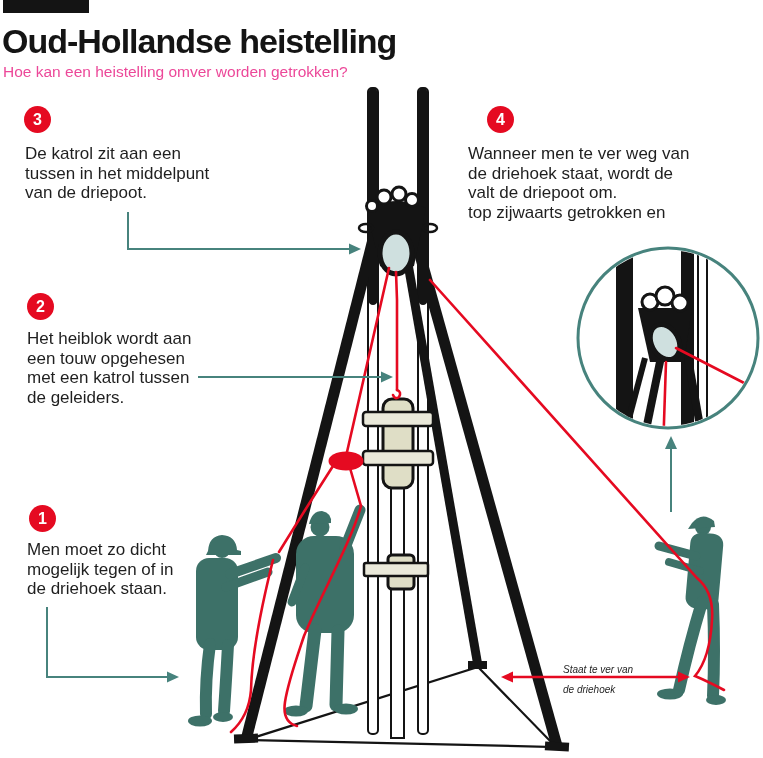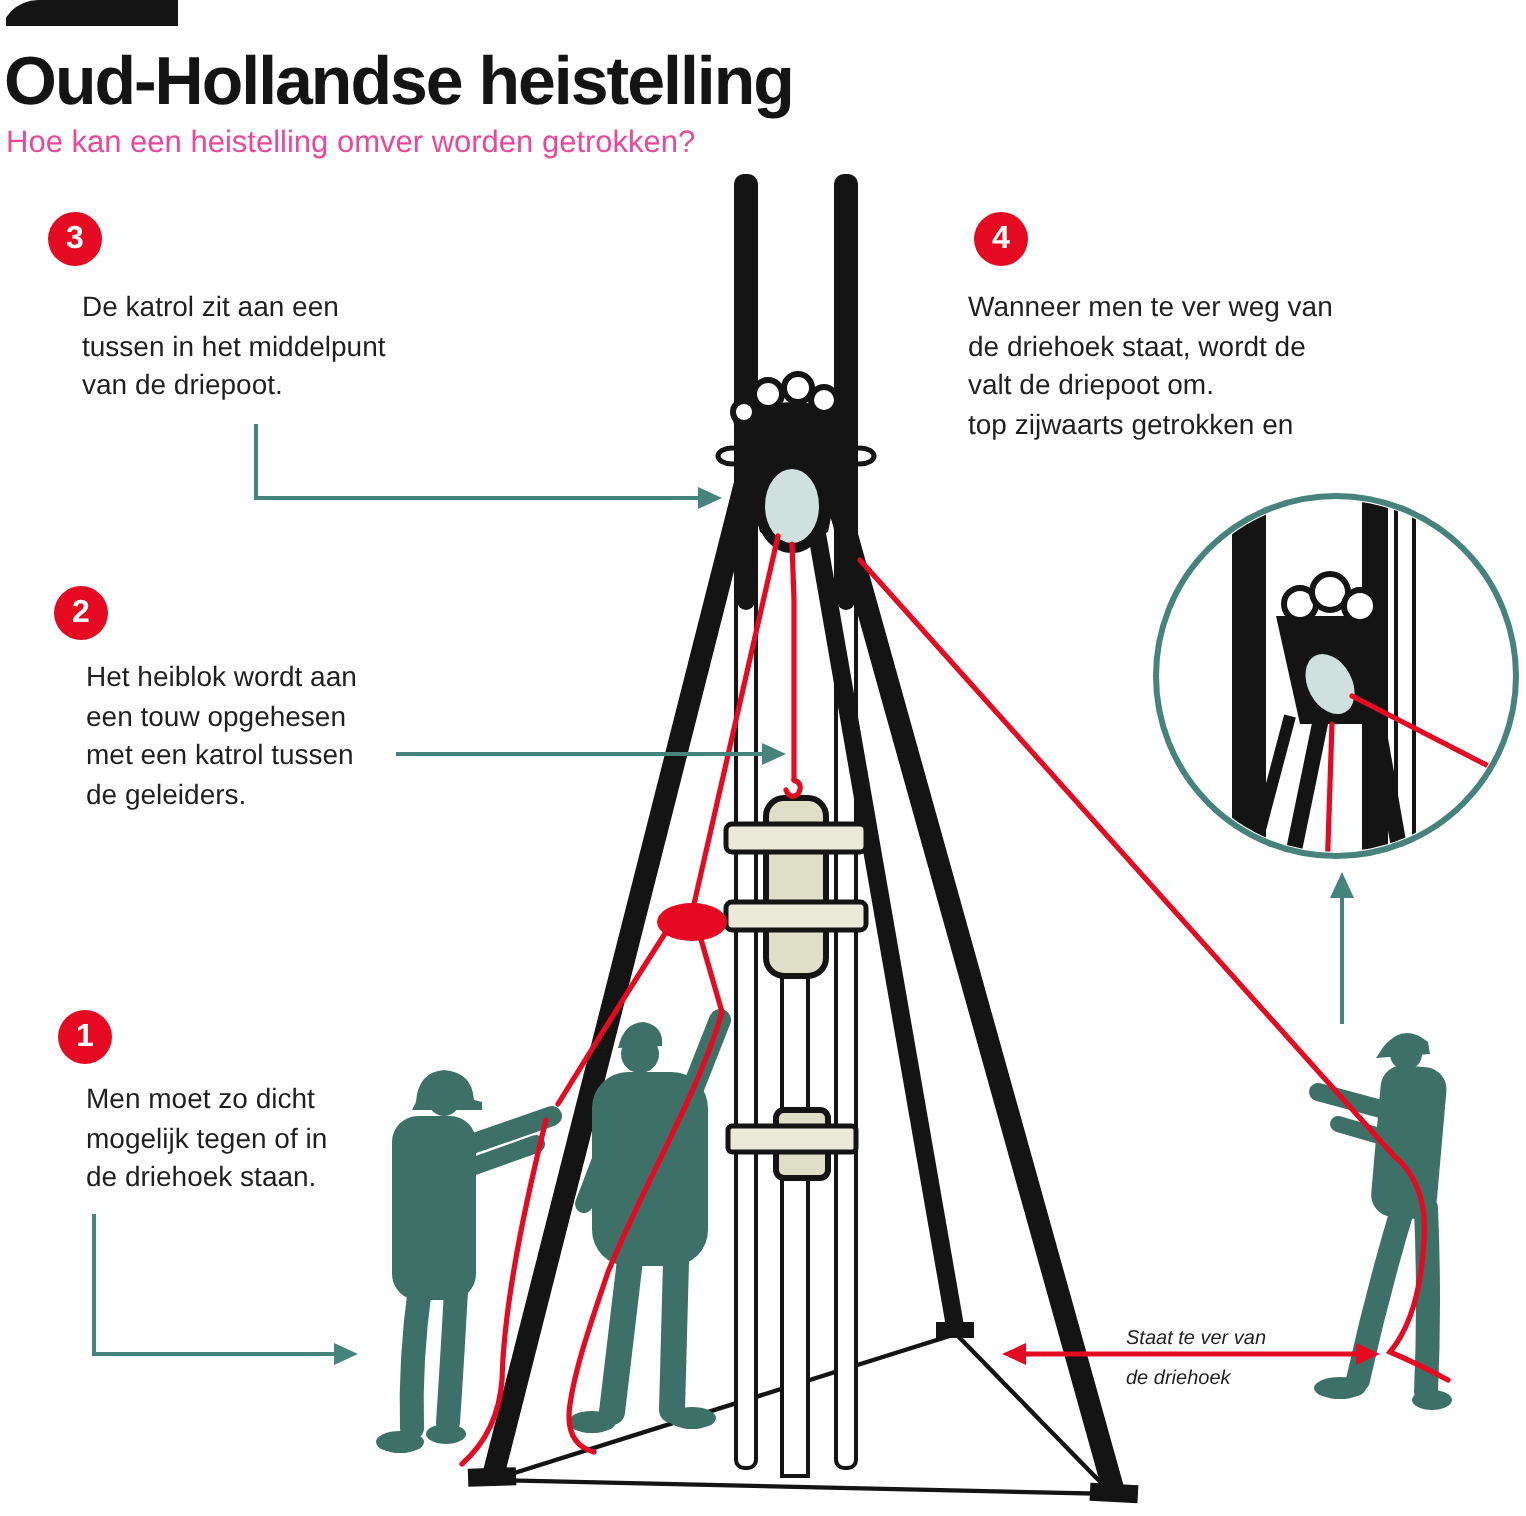--- a/index.html
+++ b/index.html
@@ -2,33 +2,33 @@
 <html style="--ink: #141414; --red: #e50a21; --teal: #47837d; --figure: #3d7168; --pulley: #cfe0df; --wood: #dfdec6; --paper: #ffffff;"><head>
 <meta charset="utf-8">
 <style>
   :root{
     --ink:#141414; --red:#e50a21; --teal:#47837d; --figure:#3d7168;
     --pulley:#cfe0df; --wood:#dfdec6; --wood-light:#eae9da; --paper:#ffffff;
   }
   html,body{margin:0;padding:0;background:#fff;}
   .canvas{
     position:relative;width:763px;height:758px;background:var(--paper);
-    font-family:"Liberation Sans",sans-serif;overflow:hidden;border-radius:19px;
+    font-family:"Liberation Sans",sans-serif;overflow:hidden;
   }
   .brand-bar{position:absolute;left:3px;top:0;width:86px;height:13px;background:var(--ink);}
   .title{
     position:absolute;left:2px;top:22px;font-size:34px;font-weight:bold;
     letter-spacing:-1px;color:var(--ink);white-space:nowrap;
   }
   .subtitle{position:absolute;left:3px;top:63px;font-size:15.5px;color:#ec4899;}
   .badge{
     position:absolute;width:27px;height:27px;border-radius:50%;background:var(--red);
     color:#fff;font-weight:bold;font-size:16px;display:flex;align-items:center;justify-content:center;
   }
-  .anno-text{position:absolute;font-size:14px;line-height:19.5px;color:#1f1f1f;margin-left:16px;}
+  .anno-text{position:absolute;font-size:17px;line-height:19.5px;color:#1f1f1f;}
   .caption{position:absolute;left:563px;top:624px;width:150px;font-size:10px;line-height:20px;
     font-style:italic;color:#1f1f1f;margin-top:36px;}
   svg{position:absolute;left:0;top:0;}
   .ink-line{stroke:var(--ink);fill:none;}
   .ink-fill{fill:var(--ink);stroke:none;}
   .white-pole{fill:#fff;stroke:var(--ink);stroke-width:2;}
   .rope{stroke:var(--red);fill:none;stroke-width:2.6;stroke-linecap:round;}
   .red-fill{fill:var(--red);stroke:none;}
   .teal-line{stroke:var(--teal);fill:none;stroke-width:2;}
   .teal-fill{fill:var(--teal);stroke:none;}

